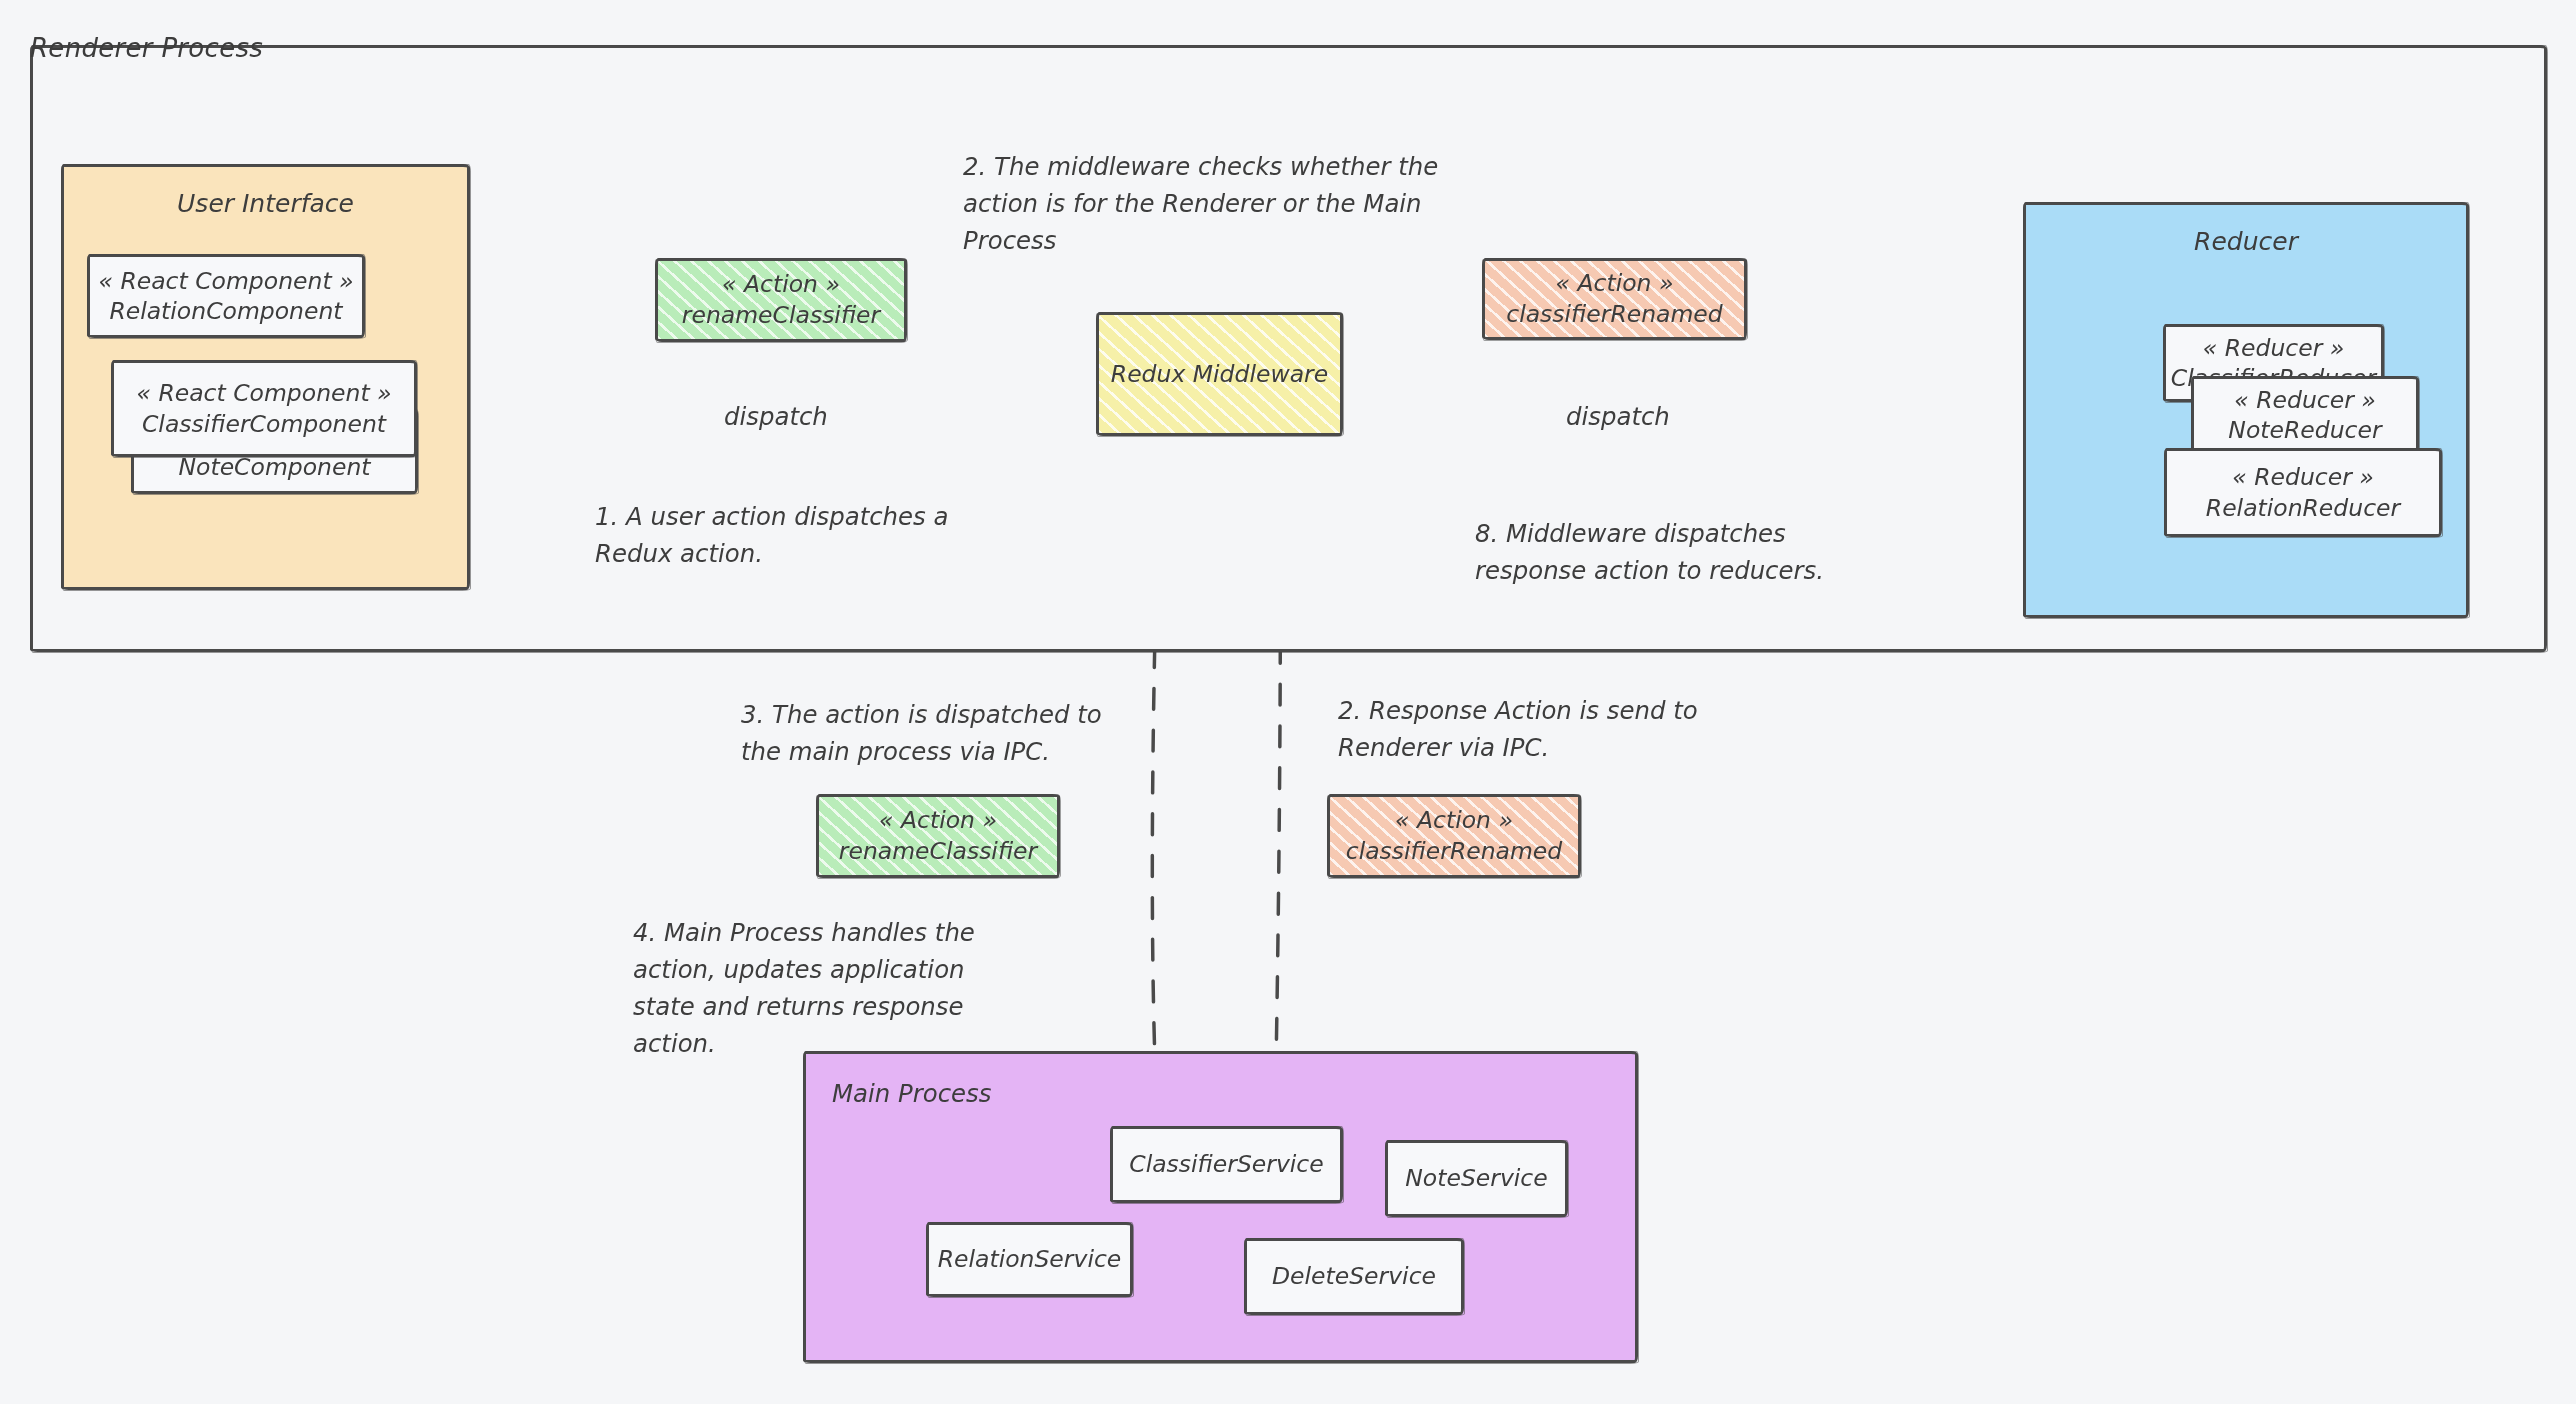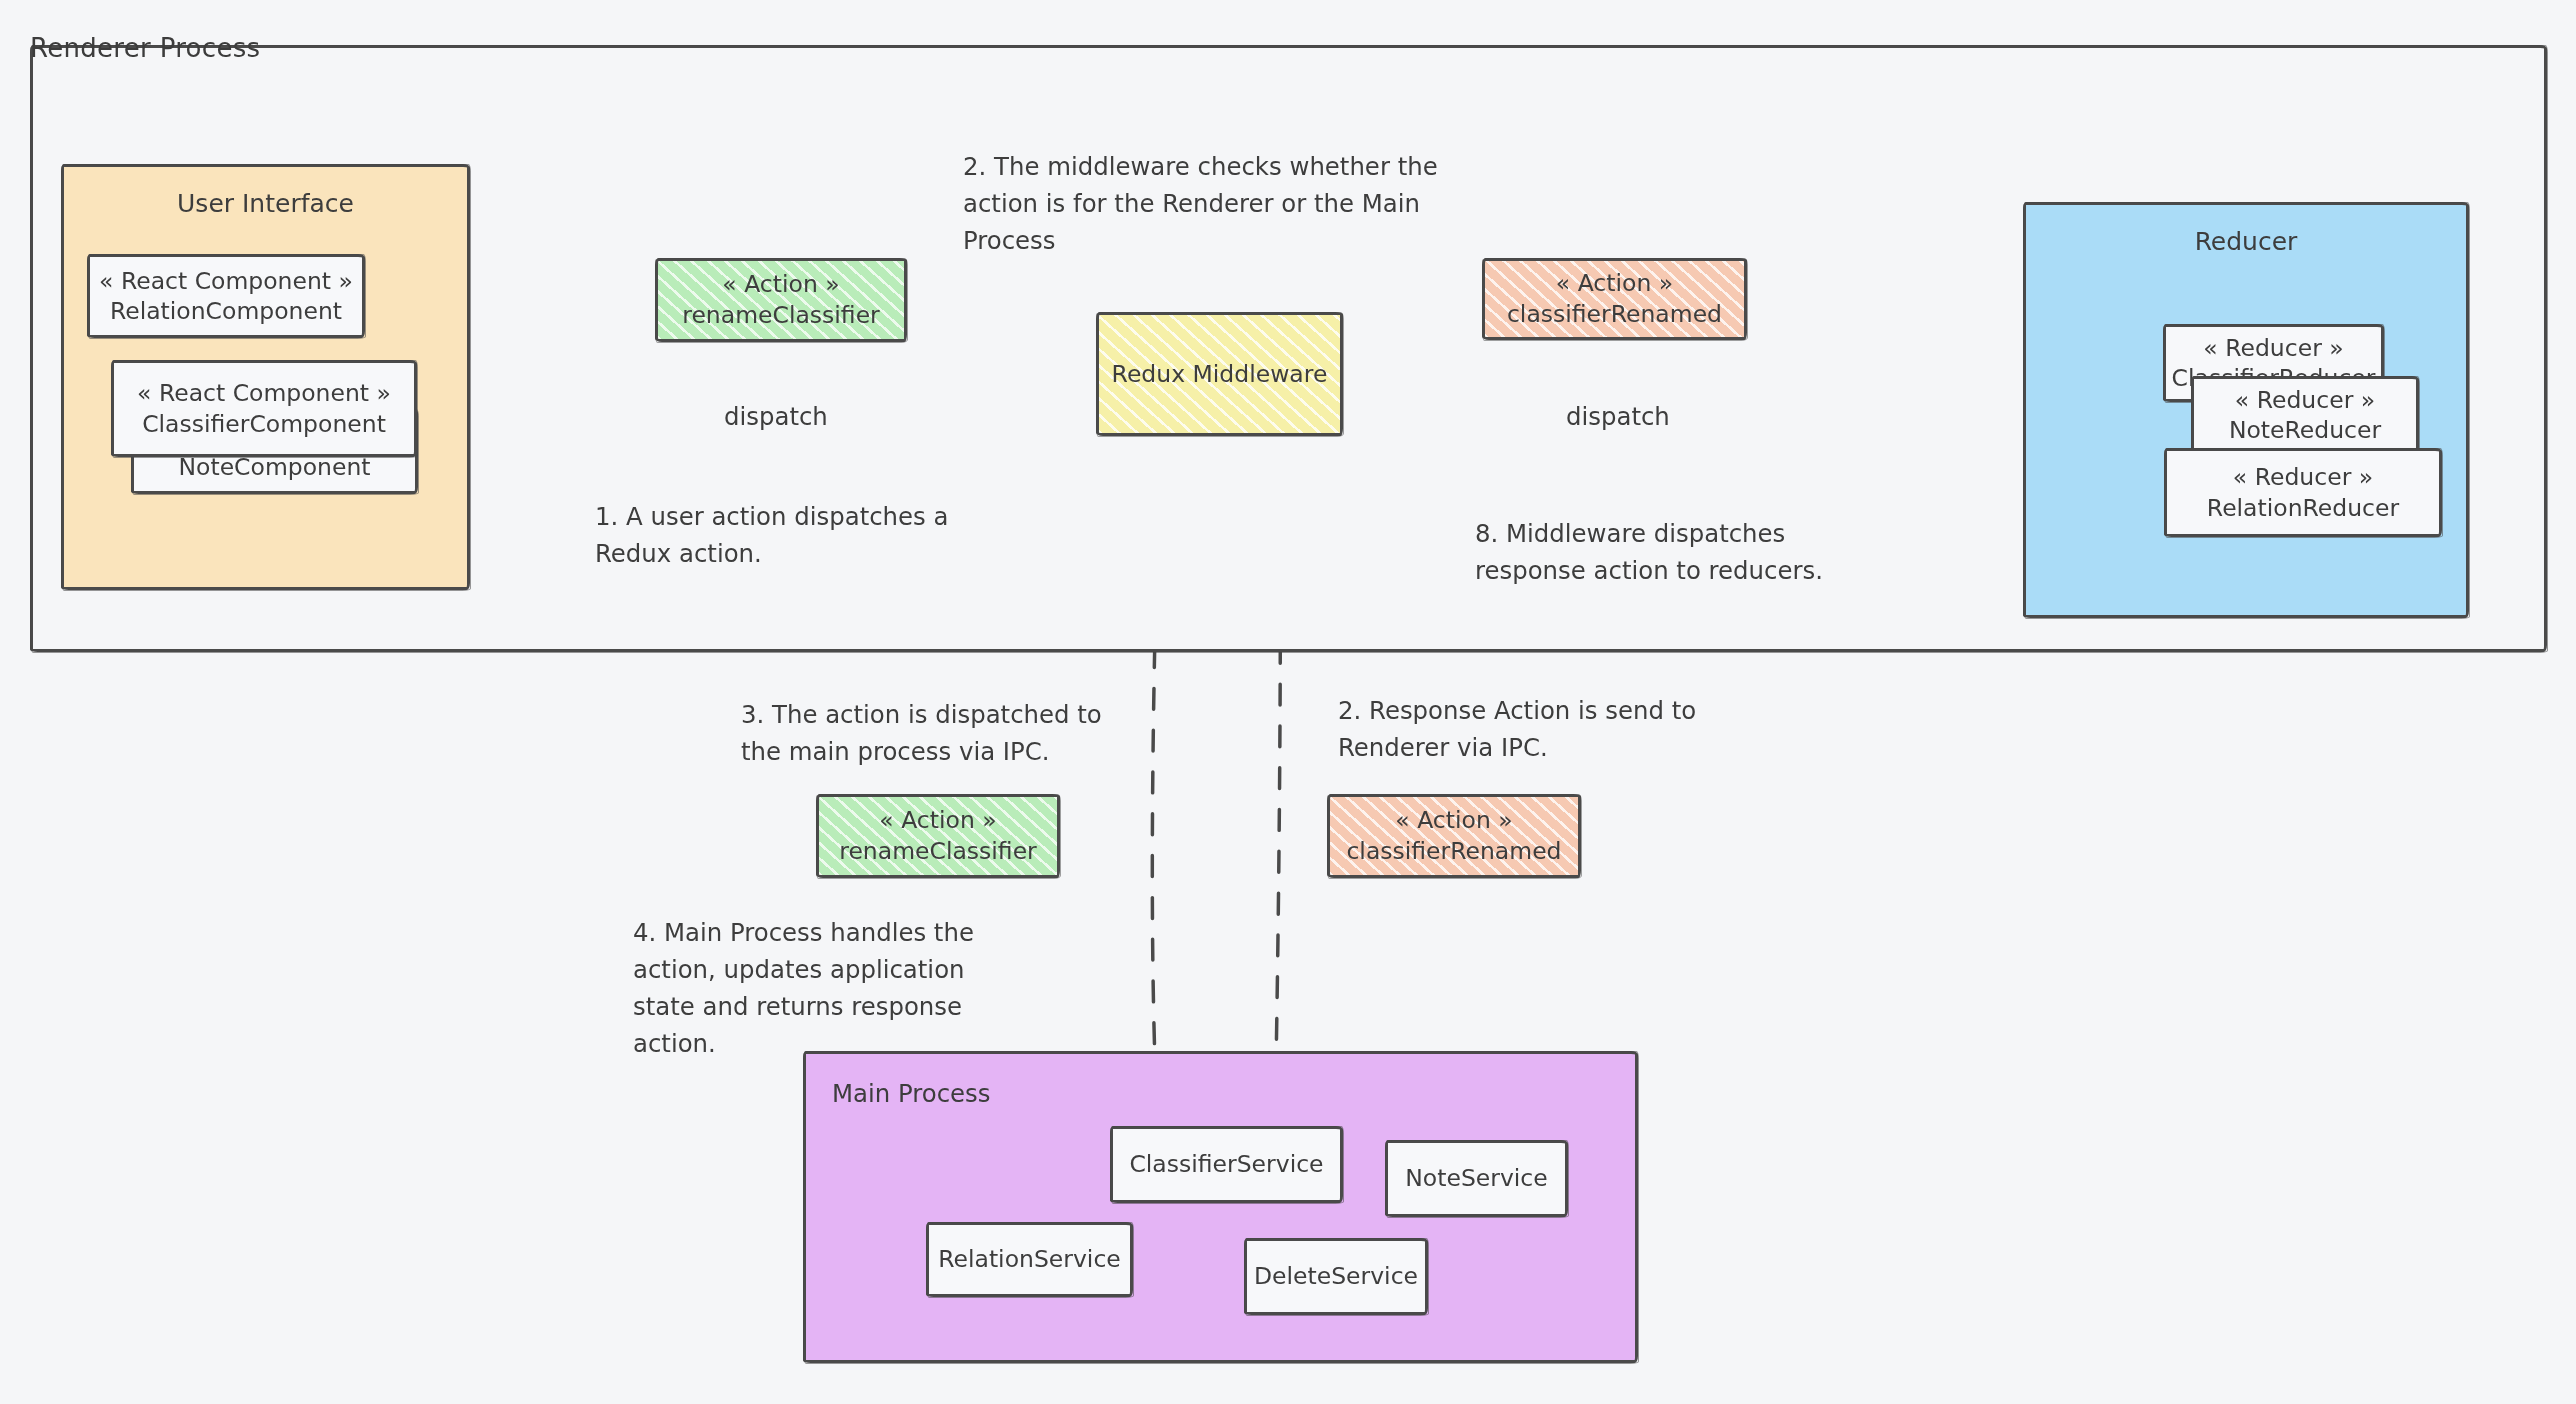--- a/index.html
+++ b/index.html
@@ -15,20 +15,21 @@
     position: relative;
     overflow: hidden;
     color: #3c3c3c;
   }
   #canvas {
     position: absolute;
     left: 0; top: 0;
     width: 2576px;
     height: 1405px;
     background: #f5f6f8;
+    font-style: italic;
   }
   
   .node {
     position: absolute;
     box-sizing: border-box;
     display: flex;
     flex-direction: column;
     align-items: center;
     justify-content: center;
     text-align: center;
@@ -177,21 +178,21 @@
   #redux-middleware {
     left: 1096px; top: 312px;
     width: 247px; height: 124px;
     font-size: 24.4px;
   }
 
   
   #svc-classifier { left: 1110px; top: 1126px; width: 233px; height: 77px; }
   #svc-note       { left: 1385px; top: 1140px; width: 183px; height: 77px; }
   #svc-relation   { left: 926px; top: 1222px; width: 207px; height: 75px; }
-  #svc-delete     { left: 1244px; top: 1238px; width: 184px; height: 77px; }
+  #svc-delete     { left: 1244px; top: 1238px; width: 220px; height: 77px; }
 
   
   .annotation {
     position: absolute;
     font-size: 24.4px;
     line-height: 1.52;
     color: #3d3d3d;
     white-space: pre-line;
   }
   #note-2 { left: 963px; top: 148px;  width: 487px; }

